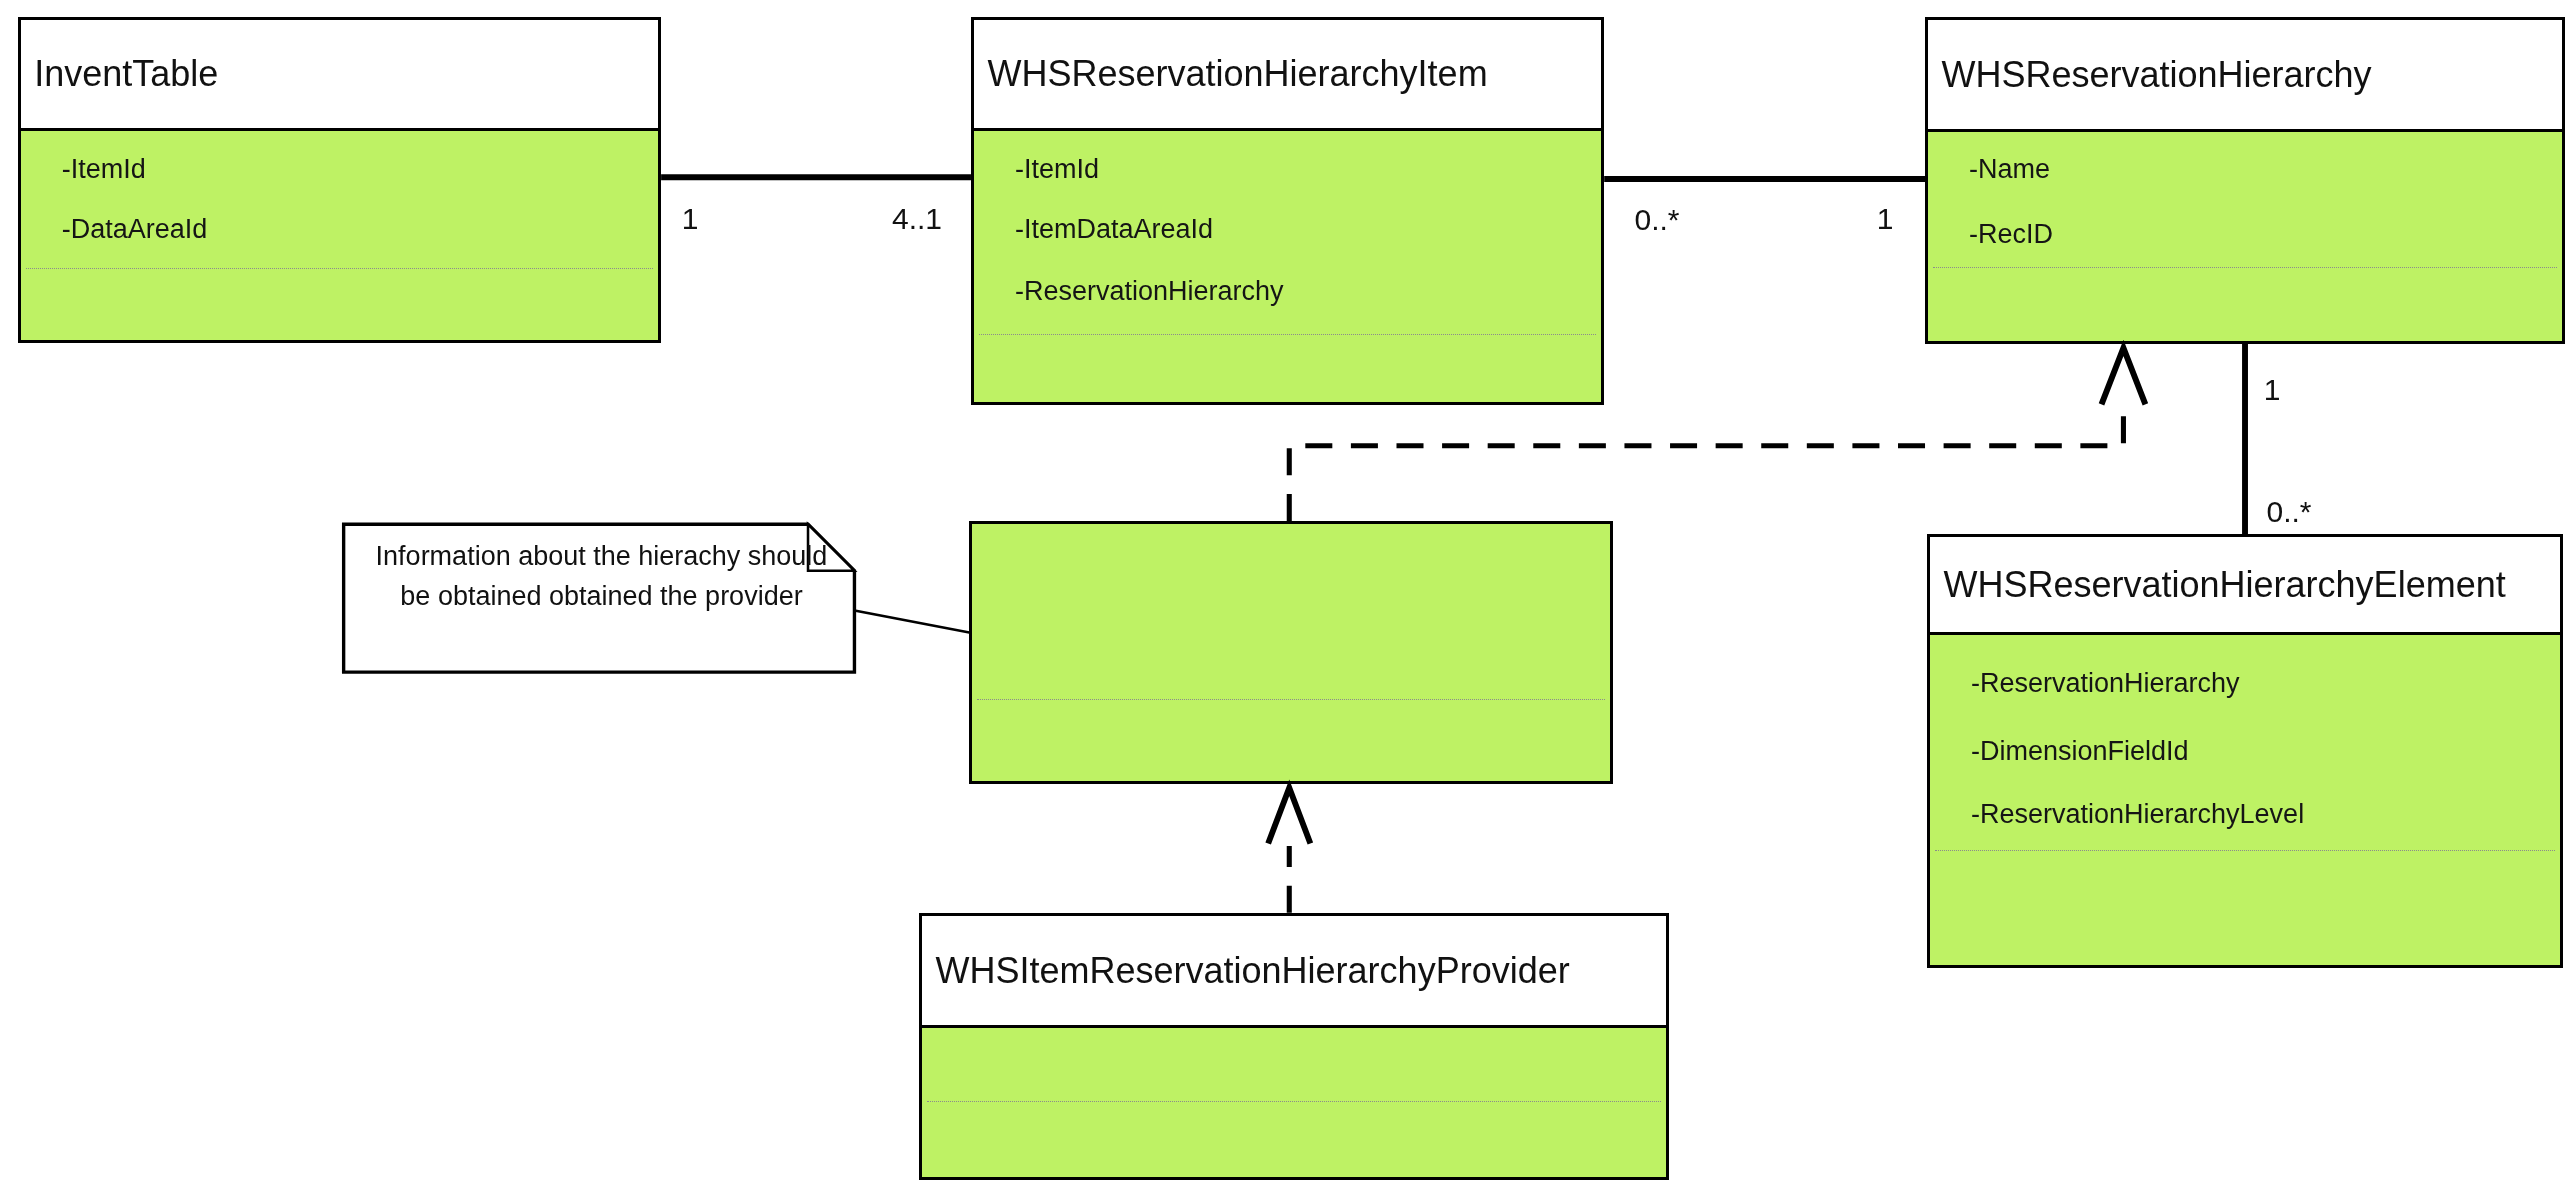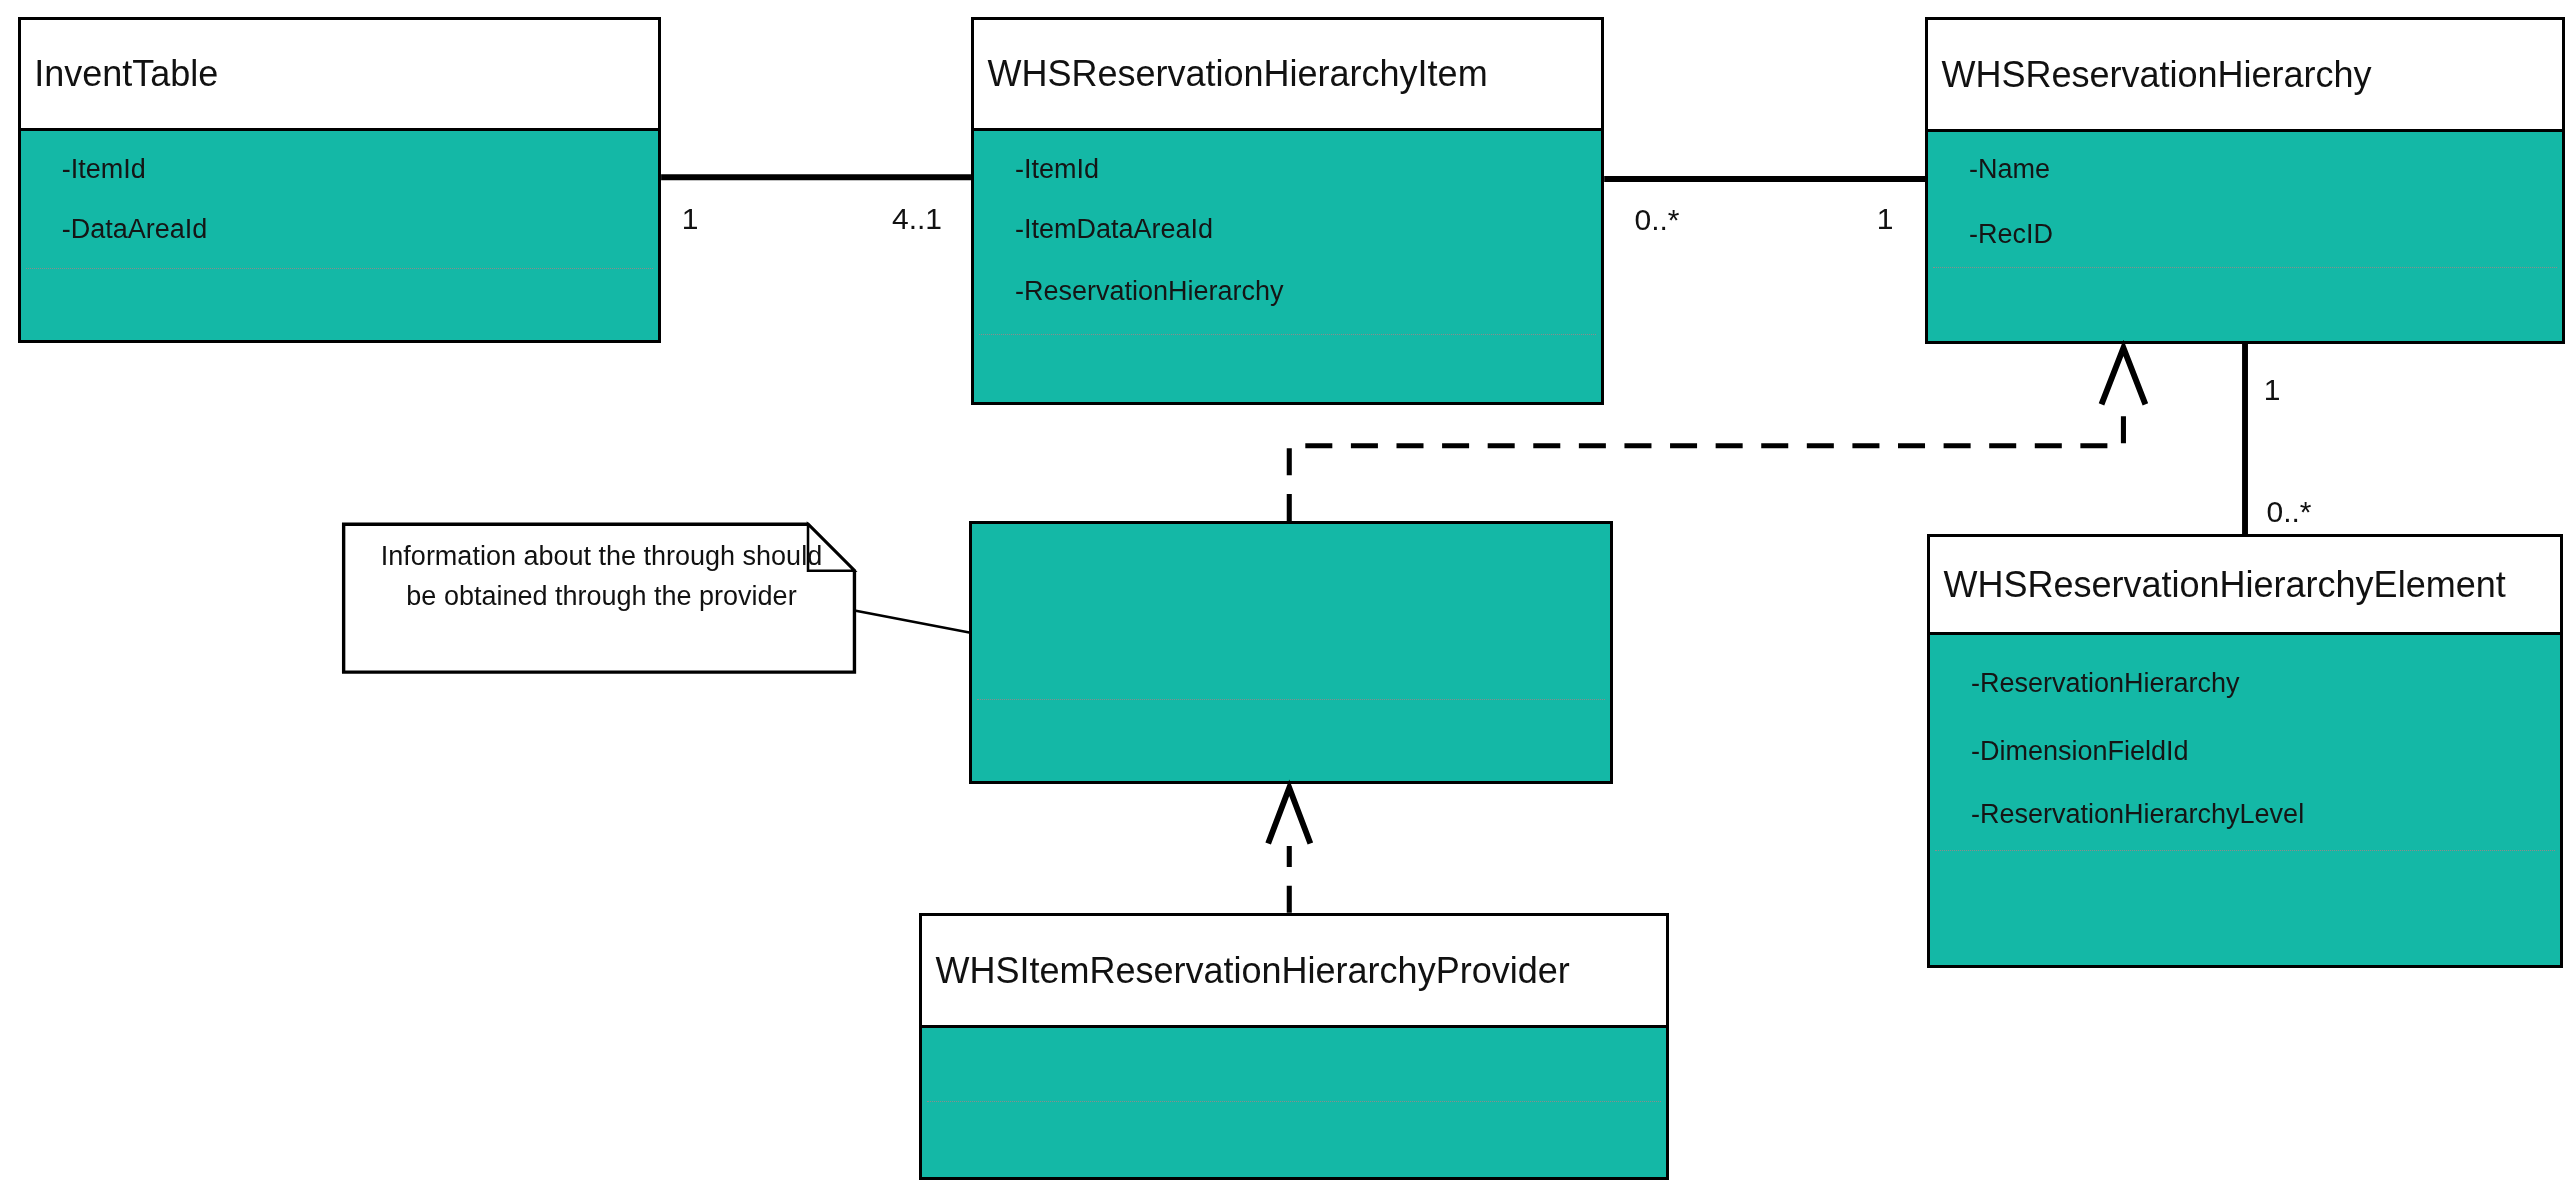--- a/index.html
+++ b/index.html
@@ -3,21 +3,21 @@
 <meta charset="utf-8">
 <style>
   html,body{margin:0;padding:0;}
   body{
     width:2576px;height:1193px;position:relative;background:#ffffff;
     font-family:"Liberation Sans","DejaVu Sans",sans-serif;
     color:#151515;overflow:hidden;
   }
   .cbox{
     position:absolute;box-sizing:border-box;
-    border:3.4px solid #000;background:#14b8a6;z-index:2;
+    border:3.4px solid #000;background:#bef264;z-index:2;
   }
   .ctitle{
     position:absolute;left:0;right:0;top:0;background:#ffffff;
     border-bottom:3.4px solid #000;display:flex;align-items:center;
     padding-left:13.5px;font-size:36px;white-space:nowrap;color:#111;
   }
   .attr{
     position:absolute;left:41px;transform:translateY(-50%);
     font-size:27px;white-space:nowrap;color:#151515;
   }
@@ -96,14 +96,14 @@
   <polyline points="1502,999 1527,933 1552,999" fill="none" stroke="#000" stroke-width="7"></polyline>
 </svg>
 
 <div class="mult" style="left:690px;top:219px">1</div>
 <div class="mult" style="left:917px;top:219px">4..1</div>
 <div class="mult" style="left:1657px;top:220px">0..*</div>
 <div class="mult" style="left:1885px;top:219px">1</div>
 <div class="mult" style="left:2272px;top:390px">1</div>
 <div class="mult" style="left:2289px;top:512px">0..*</div>
 
-<div class="note-text">Information about the through should be obtained through the provider</div>
+<div class="note-text">Information about the hierachy should be obtained obtained the provider</div>
 
 
 </body></html>

